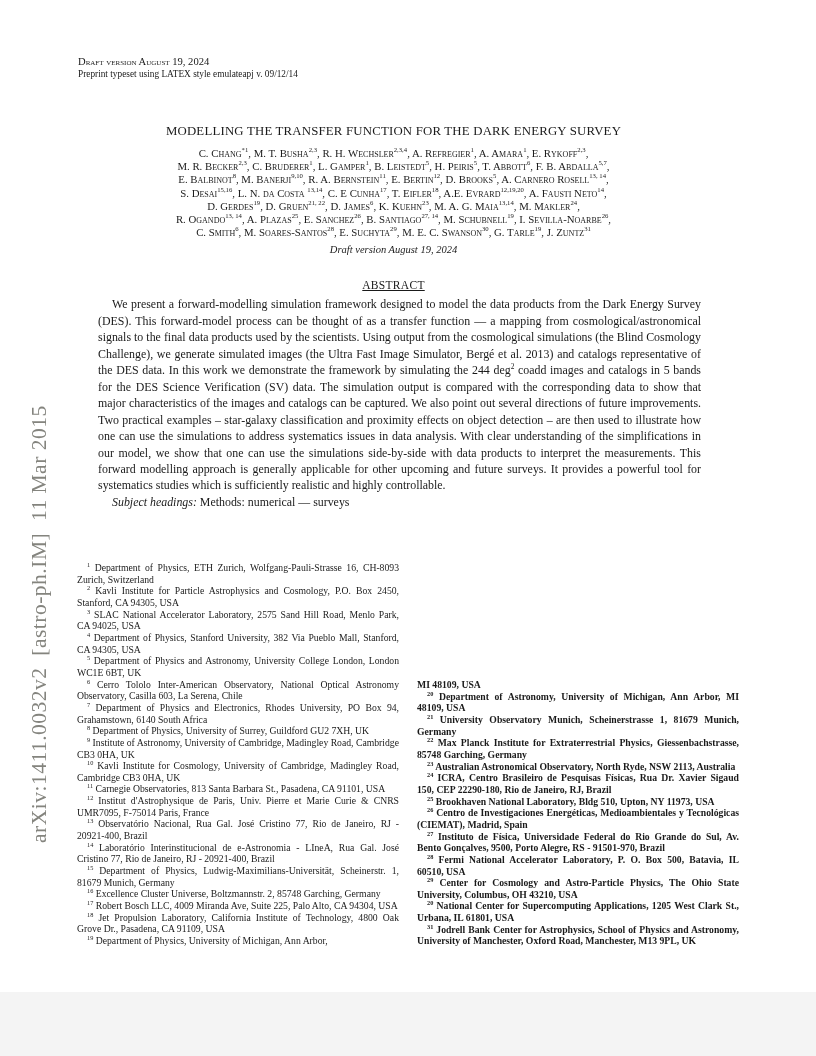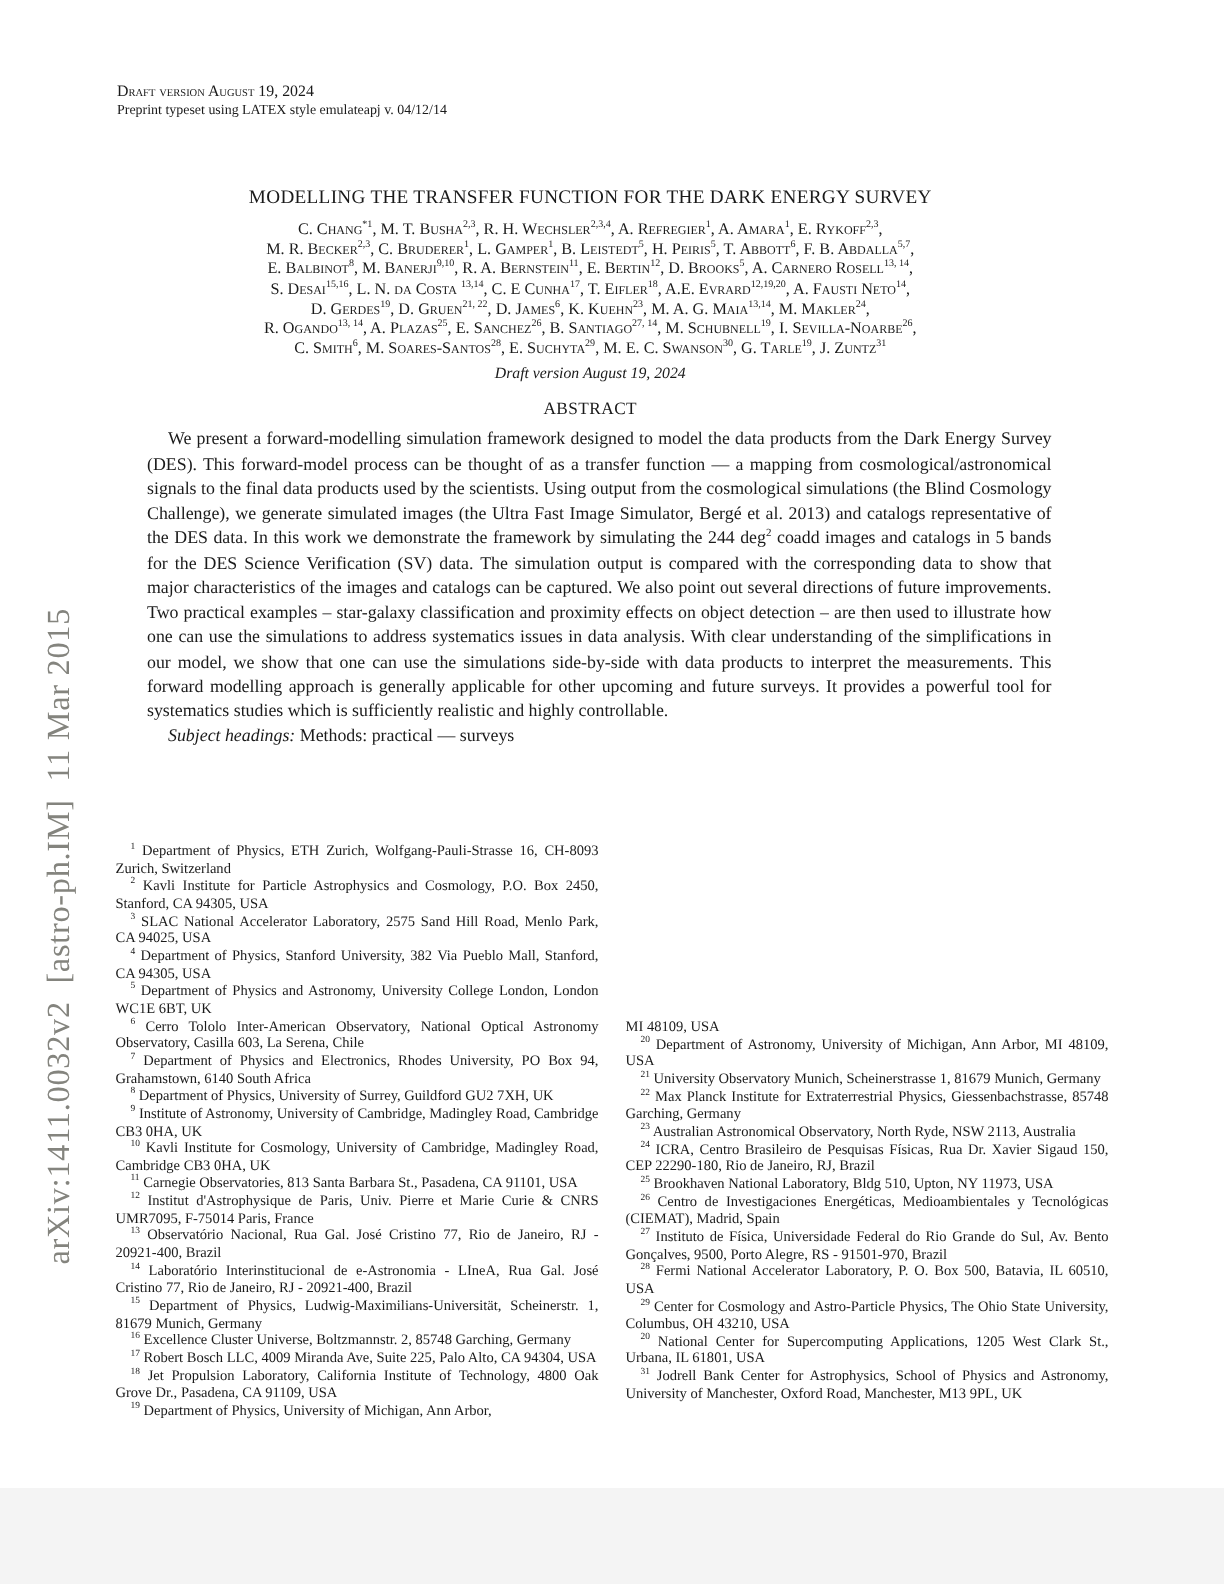--- a/index.html
+++ b/index.html
@@ -27,42 +27,42 @@
     font-size:21.5px;color:#84847e;letter-spacing:0.5px;
   }
 
   
   .content{position:absolute;left:62px;top:124px;width:663px;text-align:center;}
   .title{font-size:12.8px;line-height:15px;letter-spacing:0.2px;}
   .authors{margin-top:8px;font-variant:small-caps;font-size:10.8px;line-height:13.2px;}
   .authors sup{font-size:62%;line-height:0;}
   .author-line{white-space:nowrap;}
   .date-line{margin-top:5px;font-style:italic;font-size:10.5px;}
-  .abstract-heading{margin-top:12px;font-size:11.5px;letter-spacing:0.3px;}
+  .abstract-heading{margin-top:24px;font-size:11.5px;letter-spacing:0.3px;text-decoration:underline;}
   .abstract{margin:5px 24px 0 36px;text-align:justify;font-size:11.9px;line-height:16.45px;}
   .abstract p{margin:0;text-indent:14px;}
   .abstract sup{font-size:62%;line-height:0;}
   .subject .label{font-style:italic;}
 
   
   .footcol{position:absolute;width:322px;}
   .footcol-left{left:77px;top:562px;}
-  .footcol-right{left:417px;top:679px;}
+  .footcol-right{left:417px;top:679px;font-weight:bold;}
   .footnote{margin:0;text-align:justify;font-size:9.7px;line-height:11.65px;text-indent:10px;}
   .footnote.cont{text-indent:0;}
   .footnote sup{font-size:65%;line-height:0;}
 </style>
 </head>
 <body>
 
 <div class="page">
 
   <div class="header">
     <div class="header-line1">Draft version August 19, 2024</div>
-    <div class="header-line2">Preprint typeset using LATEX style emulateapj v. 04/12/14</div>
+    <div class="header-line2">Preprint typeset using LATEX style emulateapj v. 09/12/14</div>
   </div>
 
   <div class="arxiv">arXiv:1411.0032v2  [astro-ph.IM]  11 Mar 2015</div>
 
   <div class="content">
     <div class="title">MODELLING THE TRANSFER FUNCTION FOR THE DARK ENERGY SURVEY</div>
 
     <div class="authors">
       <div class="author-line">C. Chang<sup>*1</sup>, M. T. Busha<sup>2,3</sup>, R. H. Wechsler<sup>2,3,4</sup>, A. Refregier<sup>1</sup>, A. Amara<sup>1</sup>, E. Rykoff<sup>2,3</sup>,</div>
       <div class="author-line">M. R. Becker<sup>2,3</sup>, C. Bruderer<sup>1</sup>, L. Gamper<sup>1</sup>, B. Leistedt<sup>5</sup>, H. Peiris<sup>5</sup>, T. Abbott<sup>6</sup>, F. B. Abdalla<sup>5,7</sup>,</div>
@@ -72,21 +72,21 @@
       <div class="author-line">R. Ogando<sup>13, 14</sup>, A. Plazas<sup>25</sup>, E. Sanchez<sup>26</sup>, B. Santiago<sup>27, 14</sup>, M. Schubnell<sup>19</sup>, I. Sevilla-Noarbe<sup>26</sup>,</div>
       <div class="author-line">C. Smith<sup>6</sup>, M. Soares-Santos<sup>28</sup>, E. Suchyta<sup>29</sup>, M. E. C. Swanson<sup>30</sup>, G. Tarle<sup>19</sup>, J. Zuntz<sup>31</sup></div>
     </div>
 
     <div class="date-line">Draft version August 19, 2024</div>
 
     <div class="abstract-heading">ABSTRACT</div>
 
     <div class="abstract">
       <p class="abs">We present a forward-modelling simulation framework designed to model the data products from the Dark Energy Survey (DES). This forward-model process can be thought of as a transfer function — a mapping from cosmological/astronomical signals to the final data products used by the scientists. Using output from the cosmological simulations (the Blind Cosmology Challenge), we generate simulated images (the Ultra Fast Image Simulator, Bergé et al. 2013) and catalogs representative of the DES data. In this work we demonstrate the framework by simulating the 244 deg<sup>2</sup> coadd images and catalogs in 5 bands for the DES Science Verification (SV) data. The simulation output is compared with the corresponding data to show that major characteristics of the images and catalogs can be captured. We also point out several directions of future improvements. Two practical examples – star-galaxy classification and proximity effects on object detection – are then used to illustrate how one can use the simulations to address systematics issues in data analysis. With clear understanding of the simplifications in our model, we show that one can use the simulations side-by-side with data products to interpret the measurements. This forward modelling approach is generally applicable for other upcoming and future surveys. It provides a powerful tool for systematics studies which is sufficiently realistic and highly controllable.</p>
-      <p class="subject"><span class="label">Subject headings:</span> <span>Methods: practical — surveys</span></p>
+      <p class="subject"><span class="label">Subject headings:</span> <span>Methods: numerical — surveys</span></p>
     </div>
   </div>
 
   <div class="footcol footcol-left">
       <p class="footnote"><sup>1</sup> Department of Physics, ETH Zurich, Wolfgang-Pauli-Strasse 16, CH-8093 Zurich, Switzerland</p>
       <p class="footnote"><sup>2</sup> Kavli Institute for Particle Astrophysics and Cosmology, P.O. Box 2450, Stanford, CA 94305, USA</p>
       <p class="footnote"><sup>3</sup> SLAC National Accelerator Laboratory, 2575 Sand Hill Road, Menlo Park, CA 94025, USA</p>
       <p class="footnote"><sup>4</sup> Department of Physics, Stanford University, 382 Via Pueblo Mall, Stanford, CA 94305, USA</p>
       <p class="footnote"><sup>5</sup> Department of Physics and Astronomy, University College London, London WC1E 6BT, UK</p>
       <p class="footnote"><sup>6</sup> Cerro Tololo Inter-American Observatory, National Optical Astronomy Observatory, Casilla 603, La Serena, Chile</p>

